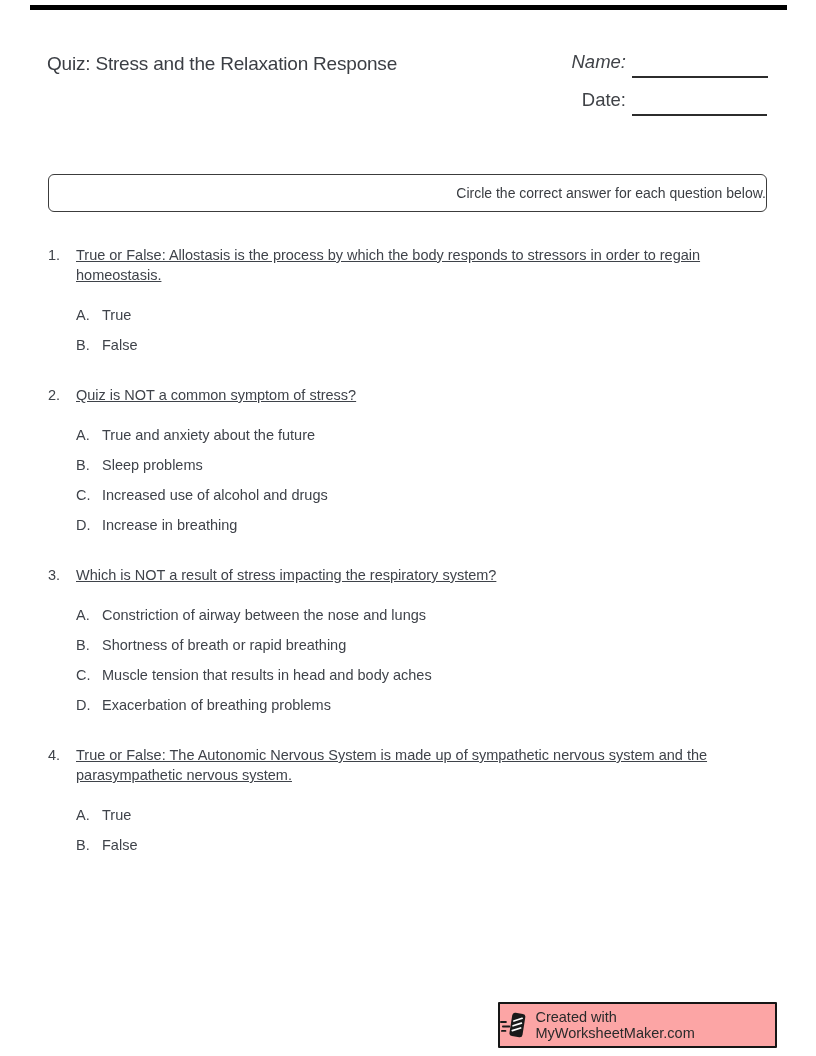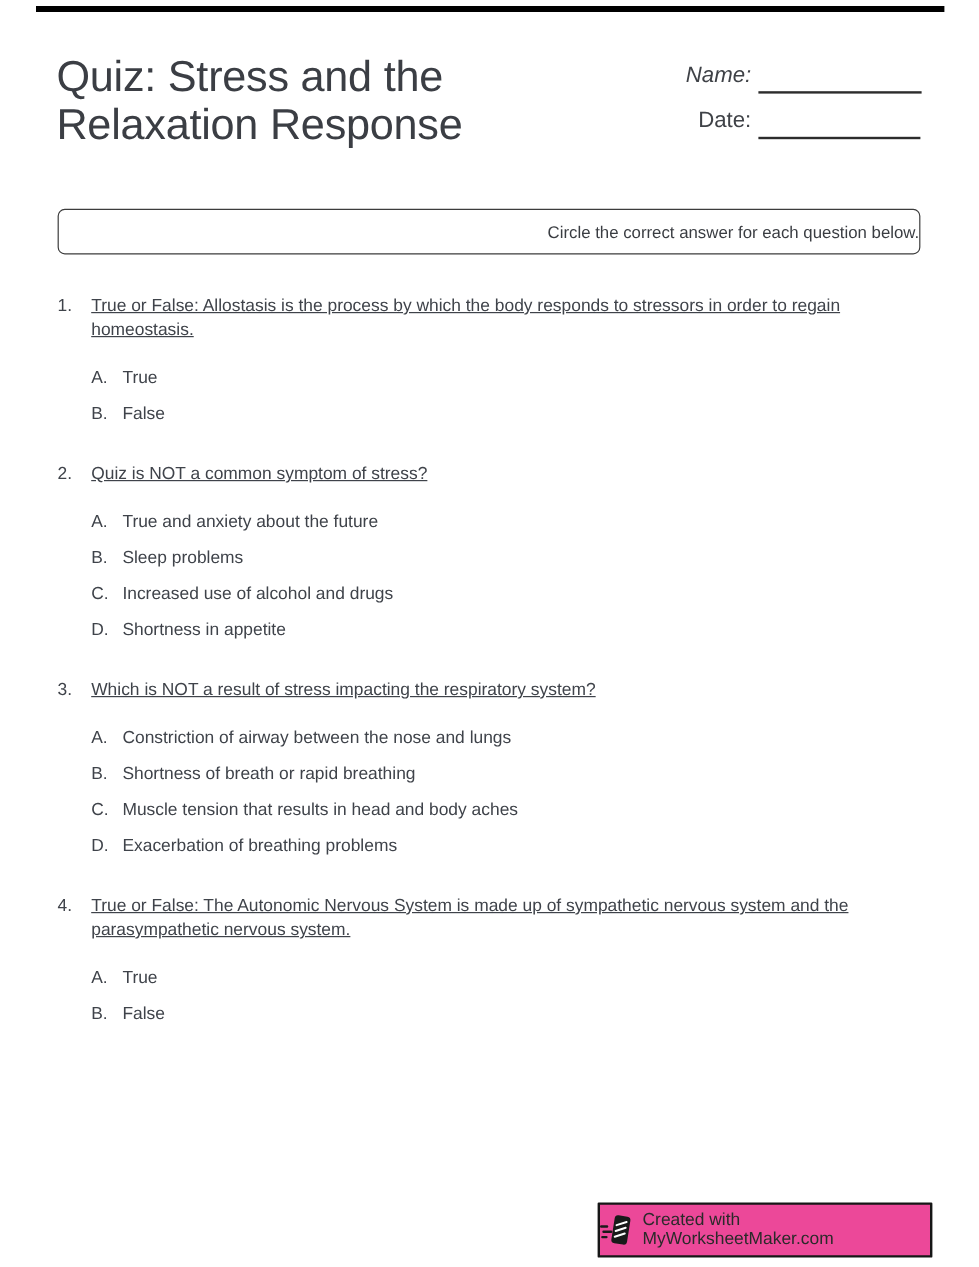--- a/index.html
+++ b/index.html
@@ -10,21 +10,21 @@
     font-family:"Liberation Sans", sans-serif;
     color:#3f434a;
     overflow:hidden;
   }
   .top-bar{
     position:absolute;left:30px;top:5px;width:757px;height:5px;
     background:#000000;
   }
   .title{
     position:absolute;left:47px;top:44px;width:495px;
-    font-size:36px;line-height:40px;font-weight:400;
+    font-size:19px;line-height:40px;font-weight:400;
     color:#3b3e44;letter-spacing:-0.2px;
   }
   .field-label{
     position:absolute;width:126px;text-align:right;
     font-size:18.5px;color:#3f4247;
   }
   .name-label{left:500px;top:51px;font-style:italic;}
   .date-label{left:500px;top:89px;text-align:right;}
   .write-line{
     position:absolute;height:2px;background:#2c2c2c;
@@ -49,21 +49,21 @@
   .q-text{max-width:676px;text-decoration:underline;}
   .q-options{margin:20px 0 0 28px;}
   .option{display:flex;margin-bottom:10px;}
   .option:last-child{margin-bottom:0;}
   .opt-letter{width:26px;flex:0 0 26px;}
   .footer-box{
     position:absolute;left:498px;top:1002px;width:279px;height:46px;
     border:2px solid #161616;border-radius:1px;
     box-sizing:border-box;
     display:flex;align-items:center;justify-content:center;gap:9px;
-    background:#ec4899;
+    background:#fca5a5;
   }
   .footer-text{font-size:14.5px;color:#2a2a2a;}
   .logo-icon{display:block;}
 </style>
 </head>
 <body>
 
 <div class="page">
 
   <div class="top-bar"></div>
@@ -110,21 +110,21 @@
           <div class="option">
     <span class="opt-letter">B.</span>
     <span class="opt-text">Sleep problems</span>
   </div>
           <div class="option">
     <span class="opt-letter">C.</span>
     <span class="opt-text">Increased use of alcohol and drugs</span>
   </div>
           <div class="option">
     <span class="opt-letter">D.</span>
-    <span class="opt-text">Shortness in appetite</span>
+    <span class="opt-text">Increase in breathing</span>
   </div>
         </div>
   </div>
       <div class="question">
     <div class="q-row">
       <span class="q-num">3.</span>
       <span class="q-text">Which is NOT a result of stress impacting the respiratory system?</span>
     </div>
     <div class="q-options">
           <div class="option">

